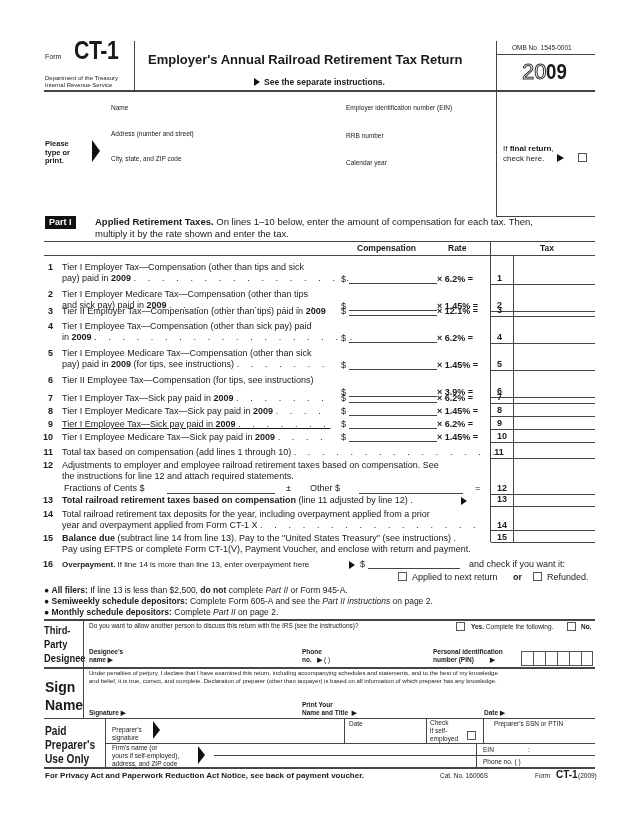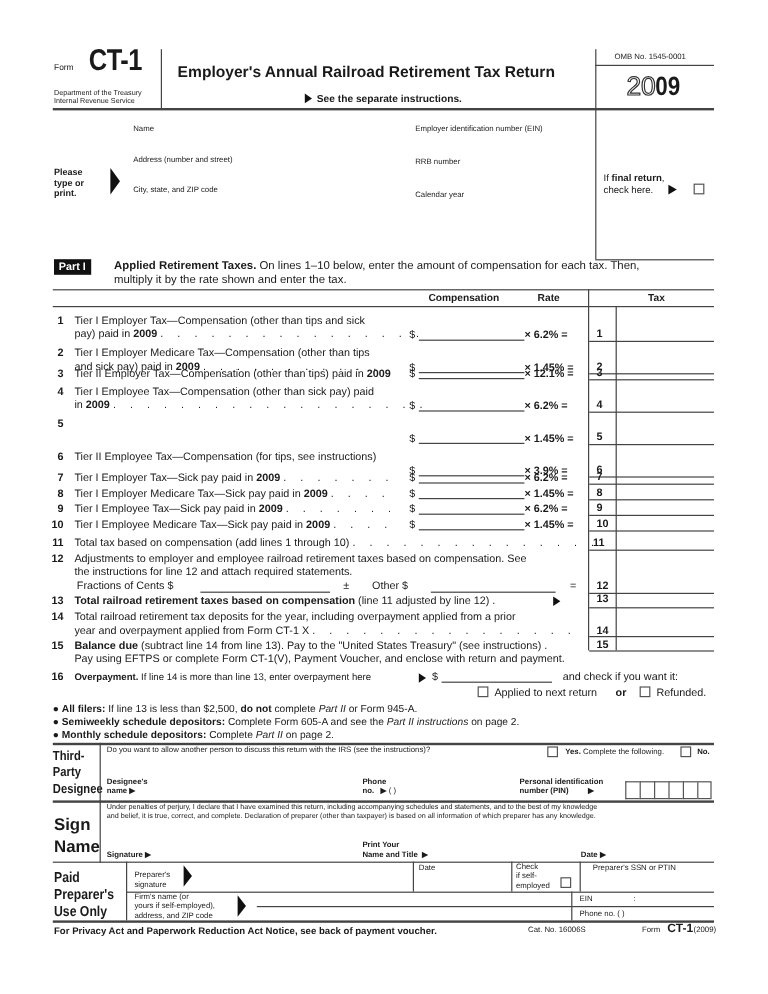--- a/index.html
+++ b/index.html
@@ -128,20 +128,24 @@
       </div>
     </div>
     <span class="abs med" style="left:341px;top:333px;">$</span>
     <span class="abs" style="left:349px;top:333px;width:88px;height:10px;border-bottom:1px solid #444;"></span>
     <span class="abs med b" style="left:437px;top:333px;white-space:nowrap;">× 6.2%  =</span>
     <span class="abs med b" style="left:497px;top:332px;">4</span>
     <span class="hline" style="left:491px;top:343px;width:104px;"></span>
     <span class="abs" style="left:514px;top:332px;width:80px;height:11px;"></span>
     <div class="line-row" style="top: 348px; height: 24px;">
       <span class="ln-num b">5</span>
+      <div class="ln-text">
+        <div style="white-space:nowrap;">Tier I Employee Medicare Tax—Compensation (other than sick</div>
+        <div style="white-space:nowrap;"><span>pay) paid in </span><span class="b">2009</span><span> (for tips, see instructions)</span> <span class="dots">. . . . . . .</span></div>
+      </div>
     </div>
     <span class="abs med" style="left:341px;top:360px;">$</span>
     <span class="abs" style="left:349px;top:360px;width:88px;height:10px;border-bottom:1px solid #444;"></span>
     <span class="abs med b" style="left:437px;top:360px;white-space:nowrap;">× 1.45% =</span>
     <span class="abs med b" style="left:497px;top:359px;">5</span>
     <span class="hline" style="left:491px;top:370px;width:104px;"></span>
     <span class="abs" style="left:514px;top:359px;width:80px;height:11px;"></span>
     <div class="line-row" style="top: 375px; height: 24px;">
       <span class="ln-num b">6</span>
       <div class="ln-text">
@@ -174,21 +178,21 @@
     </div>
     <span class="abs med" style="left:341px;top:406px;">$</span>
     <span class="abs" style="left:349px;top:406px;width:88px;height:10px;border-bottom:1px solid #444;"></span>
     <span class="abs med b" style="left:437px;top:406px;white-space:nowrap;">× 1.45% =</span>
     <span class="abs med b" style="left:497px;top:405px;">8</span>
     <span class="hline" style="left:491px;top:416px;width:104px;"></span>
     <span class="abs" style="left:514px;top:405px;width:80px;height:11px;"></span>
     <div class="line-row" style="top: 419px; height: 12px;">
       <span class="ln-num b">9</span>
       <div class="ln-text">
-        <div style="white-space:nowrap;"><span>Tier I Employee Tax—Sick pay paid in </span><span class="b">2009</span> <span class="dots">. . . . . . .</span></div>
+        <div style="white-space:nowrap;text-decoration:underline;"><span>Tier I Employee Tax—Sick pay paid in </span><span class="b">2009</span> <span class="dots">. . . . . . .</span></div>
       </div>
     </div>
     <span class="abs med" style="left:341px;top:419px;">$</span>
     <span class="abs" style="left:349px;top:419px;width:88px;height:10px;border-bottom:1px solid #444;"></span>
     <span class="abs med b" style="left:437px;top:419px;white-space:nowrap;">× 6.2%  =</span>
     <span class="abs med b" style="left:497px;top:418px;">9</span>
     <span class="hline" style="left:491px;top:429px;width:104px;"></span>
     <span class="abs" style="left:514px;top:418px;width:80px;height:11px;"></span>
     <div class="line-row" style="top: 432px; height: 12px;">
       <span class="ln-num b">10</span>

